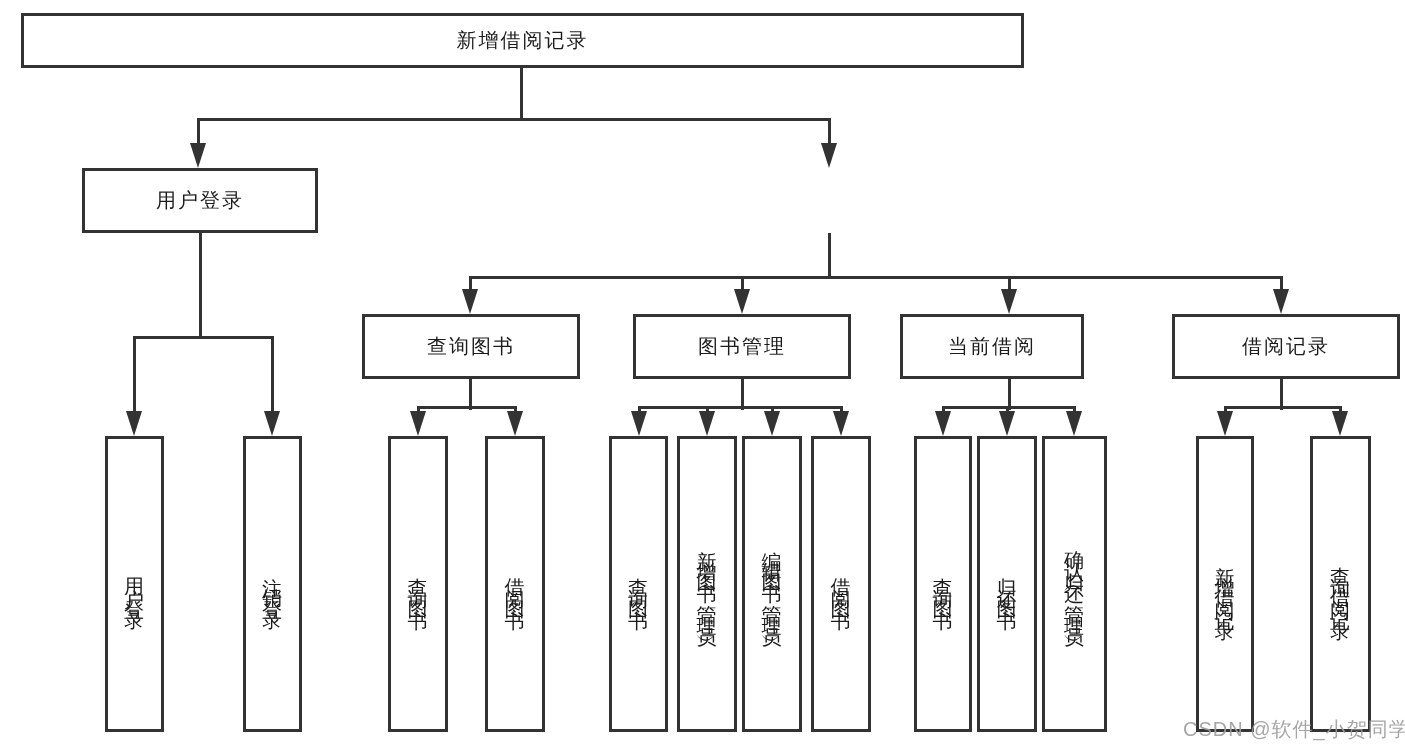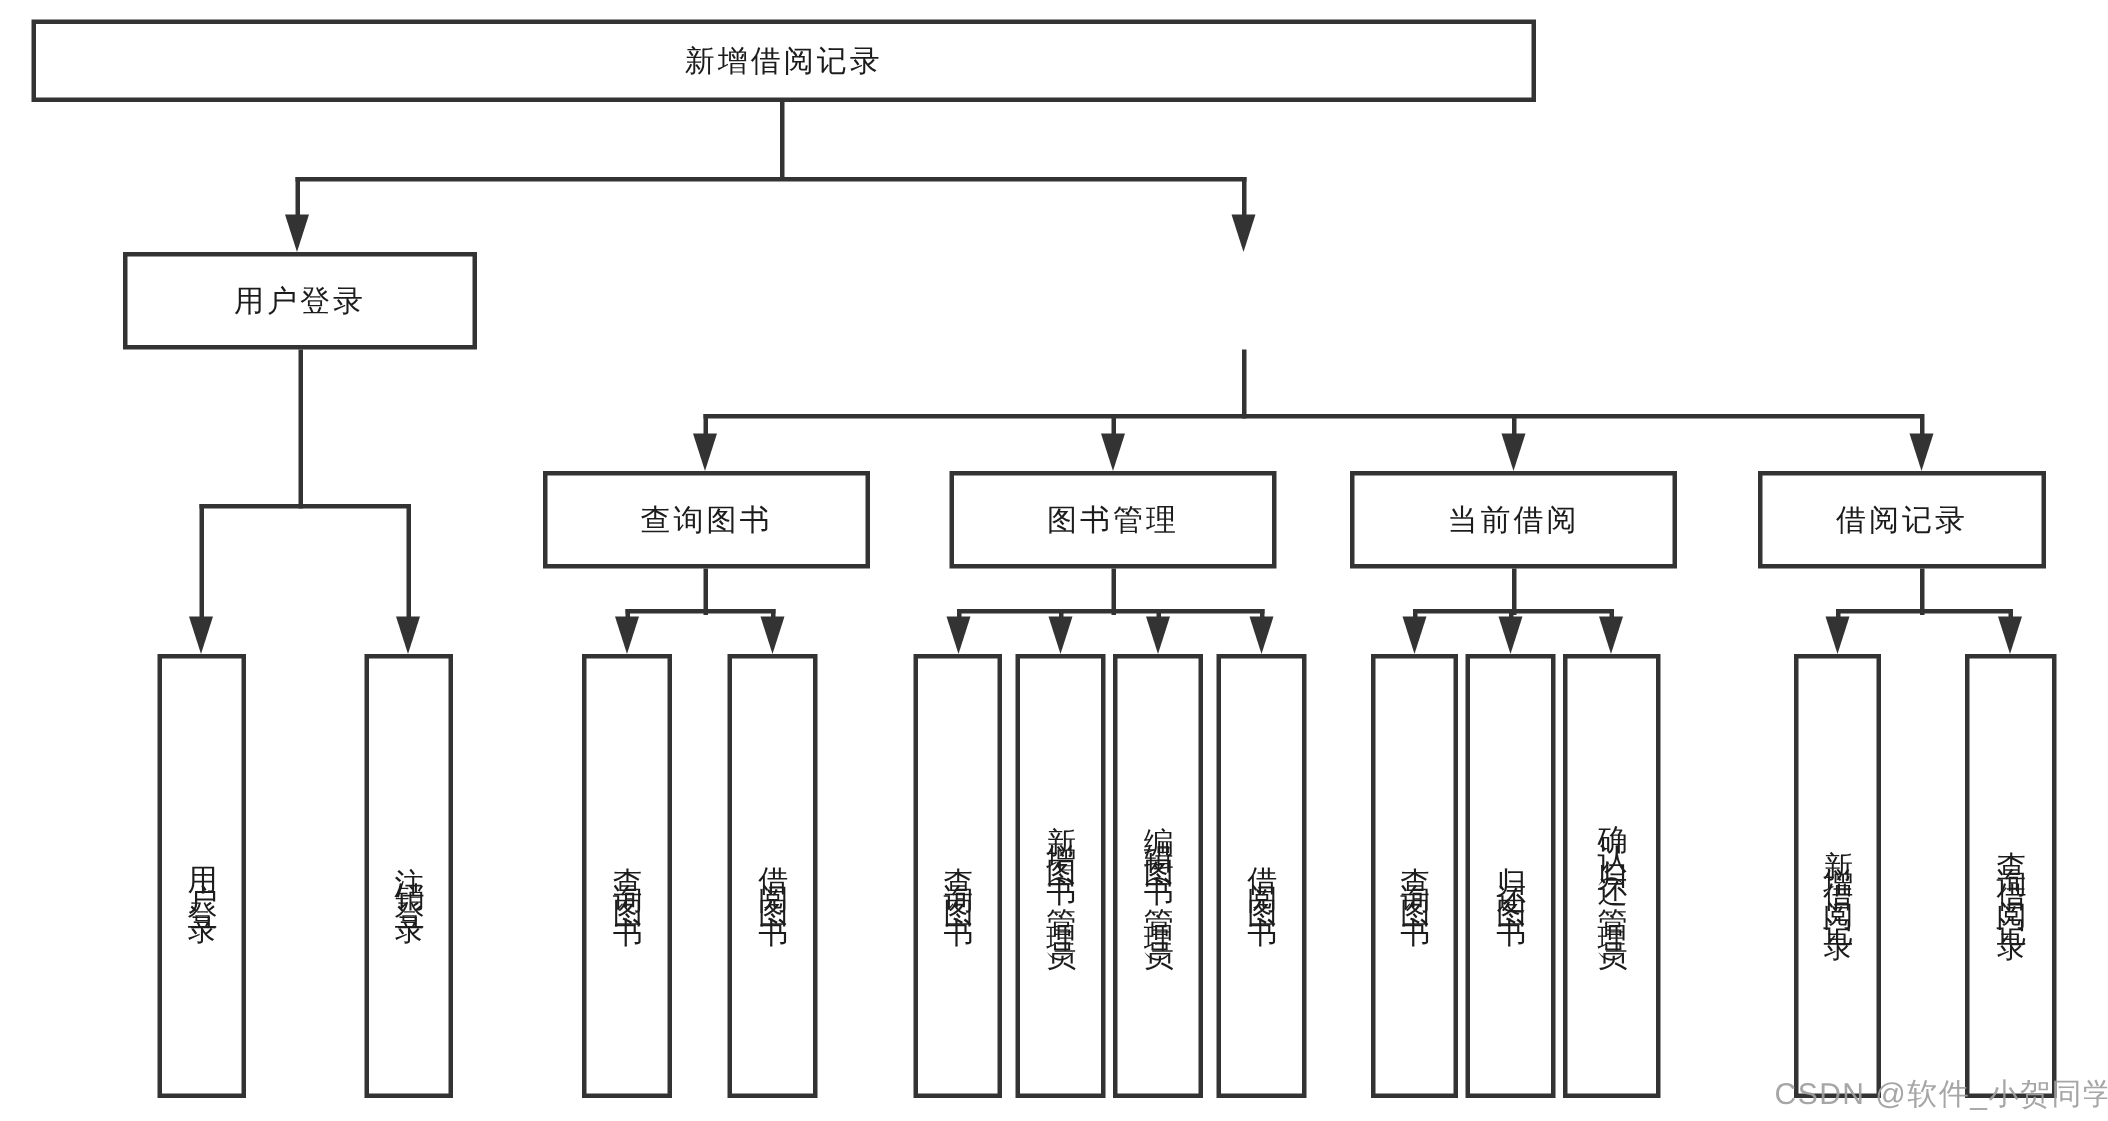--- a/index.html
+++ b/index.html
@@ -56,22 +56,22 @@
   <div class="ar" style="left:462px;top:289px;"></div>
   <div class="vl" style="left:741px;top:276px;height:20px;"></div>
   <div class="ar" style="left:734px;top:289px;"></div>
   <div class="vl" style="left:1008px;top:276px;height:20px;"></div>
   <div class="ar" style="left:1001px;top:289px;"></div>
   <div class="vl" style="left:1280px;top:276px;height:20px;"></div>
   <div class="ar" style="left:1273px;top:289px;"></div>
 
   <div class="box" style="left:362px;top:314px;width:218px;height:65px;">查询图书</div>
   <div class="box" style="left:633px;top:314px;width:218px;height:65px;">图书管理</div>
-  <div class="box" style="left:900px;top:314px;width:218px;height:65px;">当前借阅</div>
-  <div class="box" style="left:1172px;top:314px;width:192px;height:65px;">借阅记录</div>
+  <div class="box" style="left:900px;top:314px;width:184px;height:65px;">当前借阅</div>
+  <div class="box" style="left:1172px;top:314px;width:228px;height:65px;">借阅记录</div>
 
   <div class="vl" style="left:469px;top:379px;height:31px;"></div>
   <div class="hl" style="left:417px;top:406px;width:100px;"></div>
   <div class="vl" style="left:417px;top:406px;height:12px;"></div>
   <div class="ar" style="left:410px;top:411px;"></div>
   <div class="vl" style="left:514px;top:406px;height:12px;"></div>
   <div class="ar" style="left:507px;top:411px;"></div>
 
   <div class="vl" style="left:741px;top:379px;height:31px;"></div>
   <div class="hl" style="left:638px;top:406px;width:205px;"></div>

